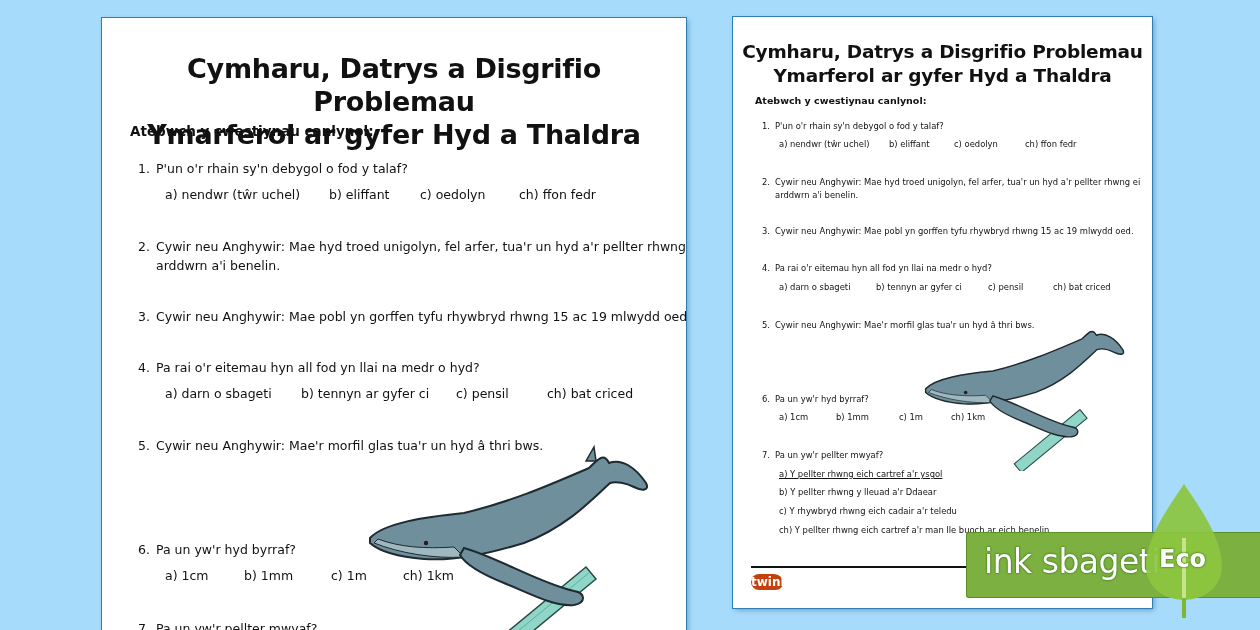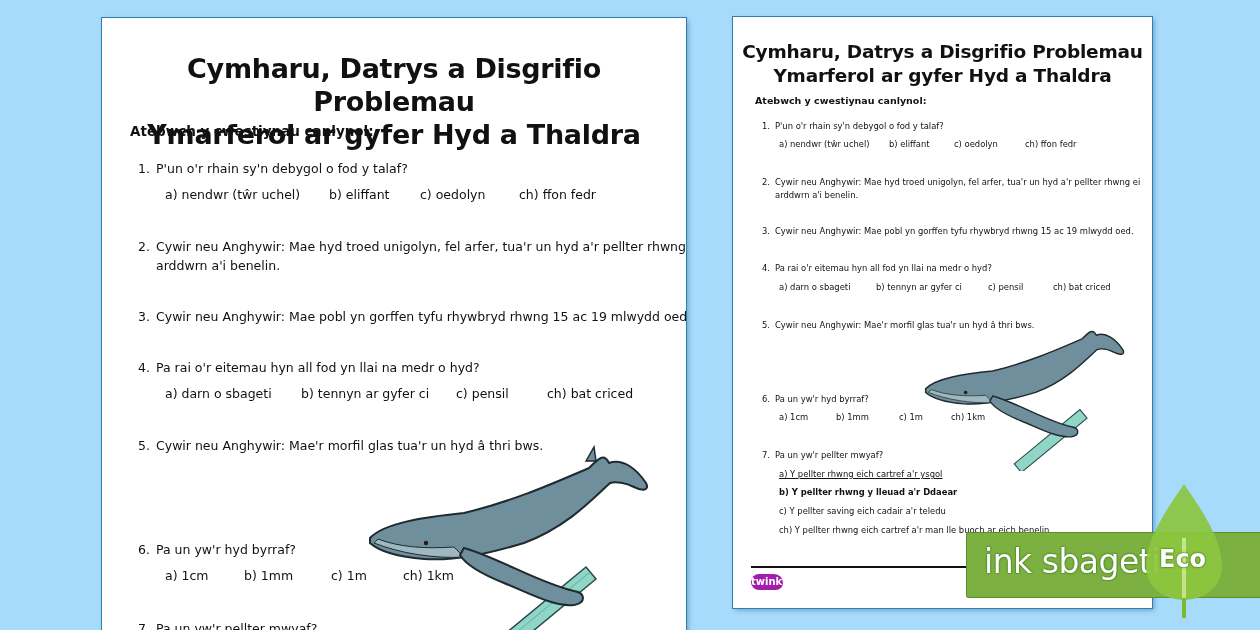--- a/index.html
+++ b/index.html
@@ -36,22 +36,22 @@
     #page-left .wrap2 { position: absolute; white-space: nowrap; font-size: 12.5px; }
 
     
     #page-right .q, #page-right .opts, #page-right .wrap2, #page-right .sub { font-size: 8.4px; }
     #page-right .q .num { width: 13px; }
     #page-right .wrap2, #page-right .sub { position: absolute; white-space: nowrap; }
 
     .footer-line { position: absolute; left: 18px; width: 400px; height: 2px; background: #111; top: 549px; }
     .twinkl-logo {
       position: absolute; left: 18px; top: 557px; width: 32px; height: 16px;
-      background: #a21caf; border-radius: 9px 10px 8px 9px; color: #fff;
-      font-size: 10px; font-weight: bold; text-align: center; line-height: 16px;
+      background: #c2410c; border-radius: 9px 10px 8px 9px; color: #fff;
+      font-size: 12px; font-weight: bold; text-align: center; line-height: 16px;
     }
     .whale { position: absolute; }
 
     
     .eco-banner {
       position: absolute; left: 966px; top: 532px; width: 294px; height: 66px;
       background: #7cb041; border: 1px solid #5a8f25; border-right: none; border-radius: 3px 0 0 3px;
       box-sizing: border-box;
     }
     .eco-text {
@@ -184,22 +184,22 @@
     <span class="opt" style="left:0px;">a) 1cm</span>
     <span class="opt" style="left:57px;">b) 1mm</span>
     <span class="opt" style="left:120px;">c) 1m</span>
     <span class="opt" style="left:172px;">ch) 1km</span>
   </div>
 
   <div class="q" style="left:29px; top:433px;">
     <span class="num">7.</span><span>Pa un yw'r pellter mwyaf?</span>
   </div>
   <div class="sub" style="left:46px; top:452px;text-decoration:underline;">a) Y pellter rhwng eich cartref a'r ysgol</div>
-  <div class="sub" style="left:46px; top:470px;font-weight:bold;">b) Y pellter rhwng y lleuad a'r Ddaear</div>
-  <div class="sub" style="left:46px; top:489px;">c) Y pellter saving eich cadair a'r teledu</div>
+  <div class="sub" style="left:46px; top:470px;">b) Y pellter rhwng y lleuad a'r Ddaear</div>
+  <div class="sub" style="left:46px; top:489px;">c) Y rhywbryd rhwng eich cadair a'r teledu</div>
   <div class="sub" style="left:46px; top:508px;">ch) Y pellter rhwng eich cartref a'r man lle buoch ar eich benelin</div>
 
   <svg class="whale" style="left:188px; top:304px;" width="215" height="150" viewBox="0 0 300 210">
     <g>
       <polygon points="130,200 222,124 232,136 140,212" fill="#8fd6c8" stroke="#2a4a44" stroke-width="1.5"></polygon>
     </g>
     <g>
       <path d="M6,95 C20,80 60,74 100,70 C150,58 190,40 225,25 C235,15 240,10 245,20 C258,15 272,25 282,40 C286,48 278,48 270,44 C262,40 252,38 246,40 C225,60 200,85 160,100 C120,112 90,118 60,116 C35,114 15,108 6,100 Z" fill="#6f8f9c" stroke="#1e2a30" stroke-width="2"></path>
       <path d="M10,100 C35,110 70,116 100,114 L90,104 C60,106 35,104 14,96 Z" fill="#9fb8c0" stroke="#1e2a30" stroke-width="1"></path>
       <path d="M100,105 C135,115 175,140 210,148 C222,150 222,160 210,162 C190,164 165,150 140,140 C120,132 102,122 96,112 Z" fill="#6f8f9c" stroke="#1e2a30" stroke-width="2"></path>

